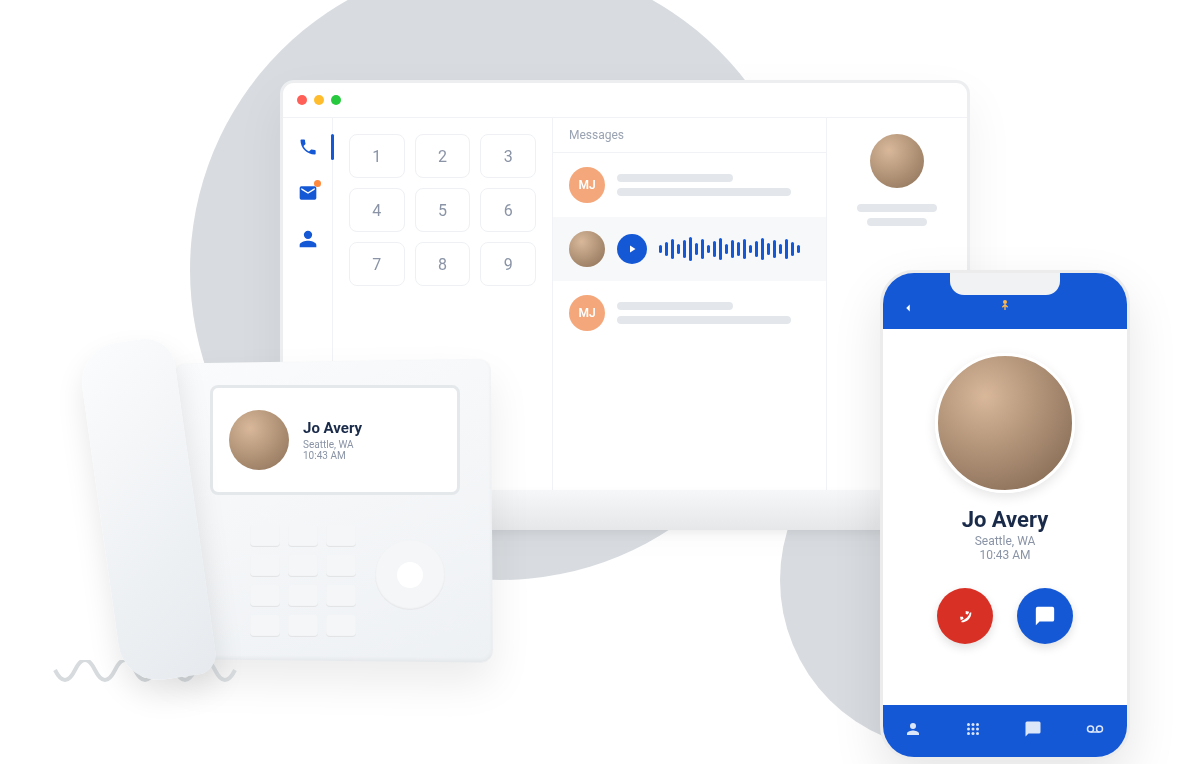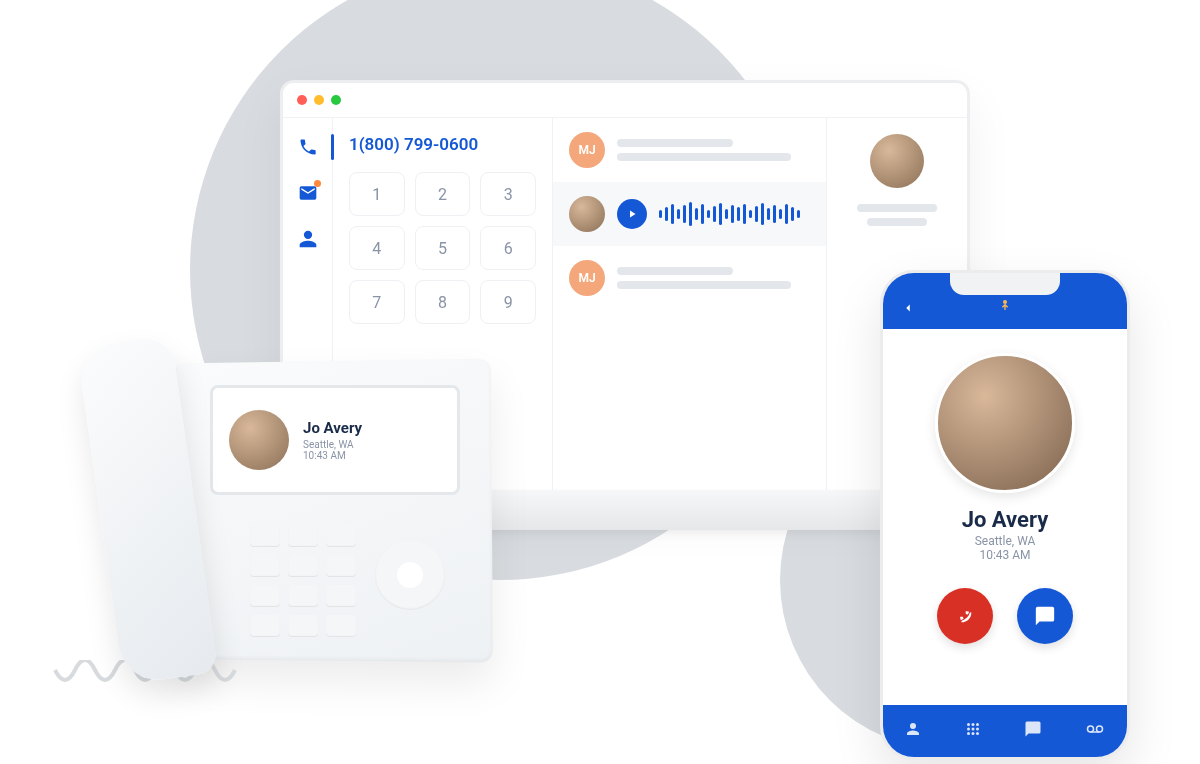--- a/index.html
+++ b/index.html
@@ -420,35 +420,35 @@
           <span class="dot-badge"></span>
         </div>
         <div class="sb-icon">
           <svg width="20" height="20" viewBox="0 0 24 24" fill="#1558d6">
               <path d="M12 12a5 5 0 100-10 5 5 0 000 10zm0 2c-3.3 0-10 1.7-10 5v3h20v-3c0-3.3-6.7-5-10-5z"></path>
             </svg>
         </div>
       </div>
 
       <div class="dialer">
-        <div class="dialer-number">1(800) 799-0600</div>
         <div class="dialer-grid">
           <div class="dialer-key">1</div>
           <div class="dialer-key">2</div>
           <div class="dialer-key">3</div>
           <div class="dialer-key">4</div>
           <div class="dialer-key">5</div>
           <div class="dialer-key">6</div>
           <div class="dialer-key">7</div>
           <div class="dialer-key">8</div>
           <div class="dialer-key">9</div>
         </div>
       </div>
 
       <div class="messages">
+        <div class="messages-header">Messages</div>
         <div class="msg-item">
           <div class="msg-avatar">MJ</div>
           <div class="msg-lines">
             <div class="msg-line"></div>
               <div class="msg-line"></div>
           </div>
         </div>
         <div class="msg-item selected">
           <div class="msg-avatar photo"></div>
           <div class="play-btn">

